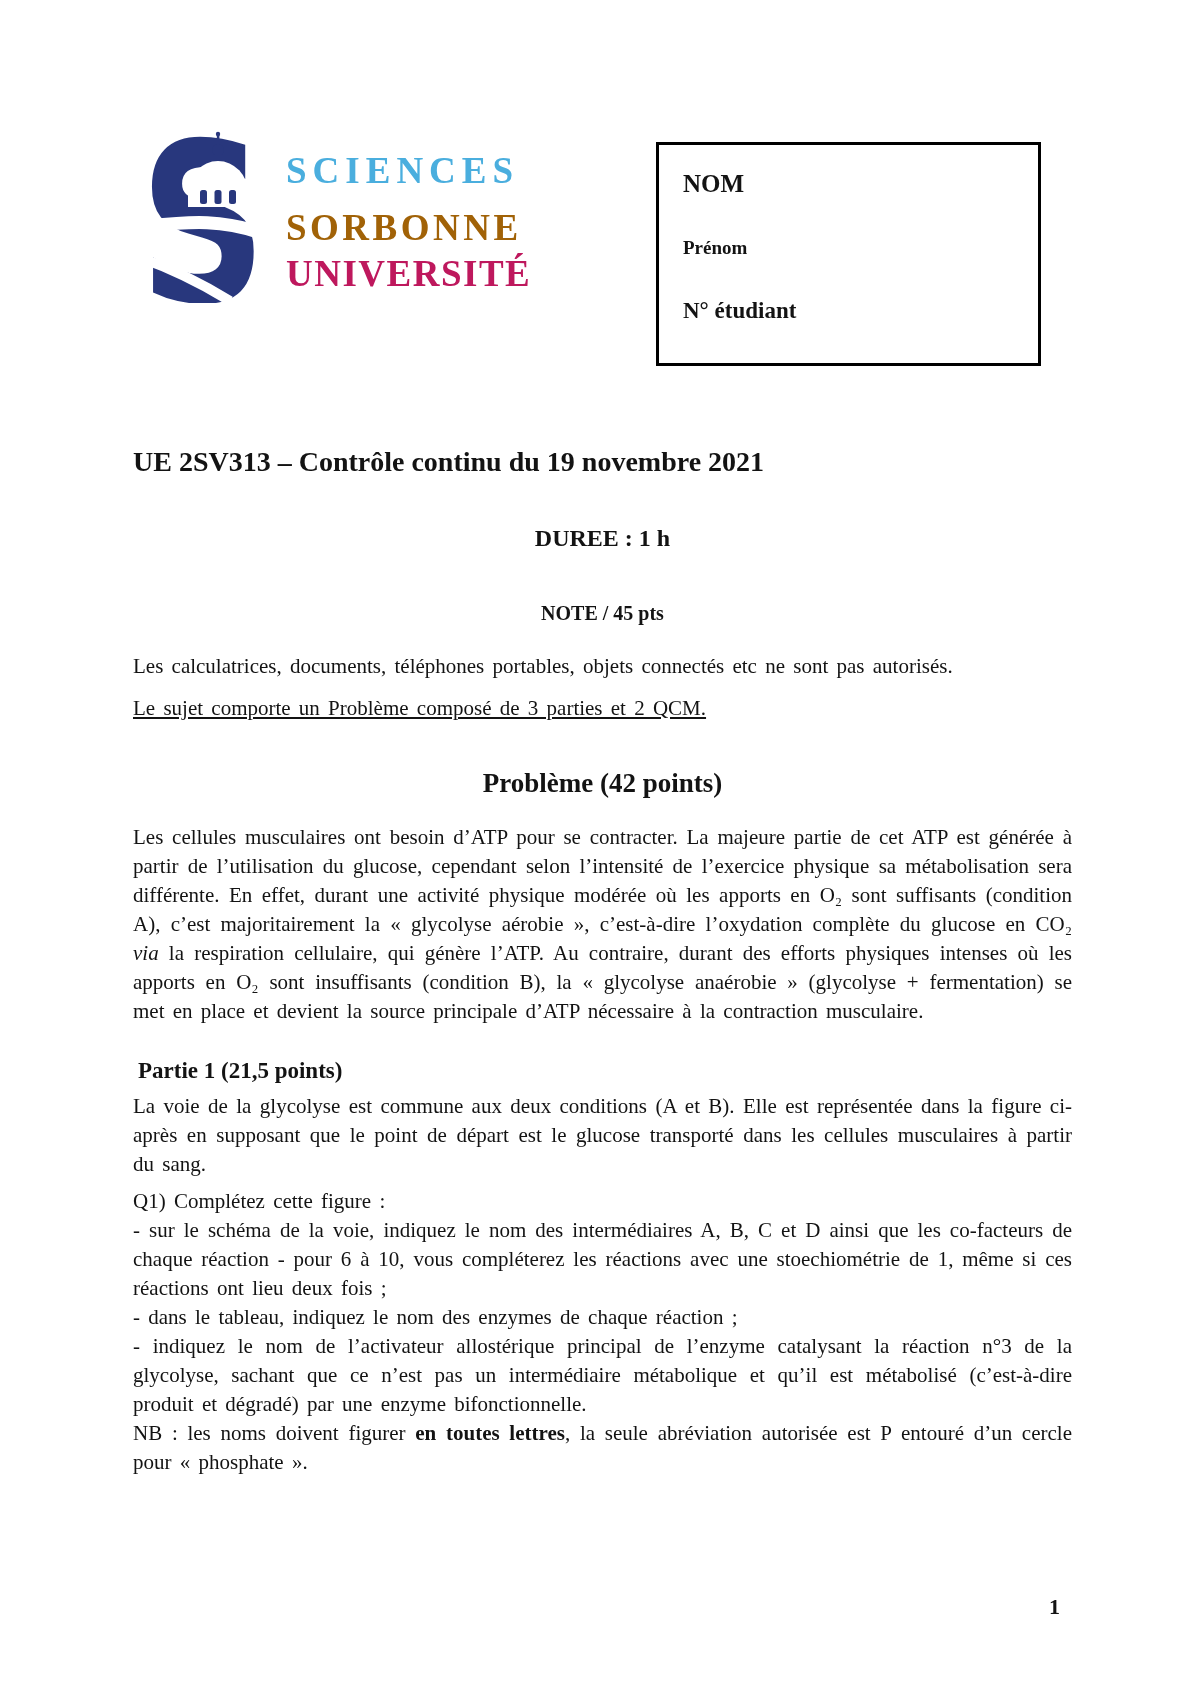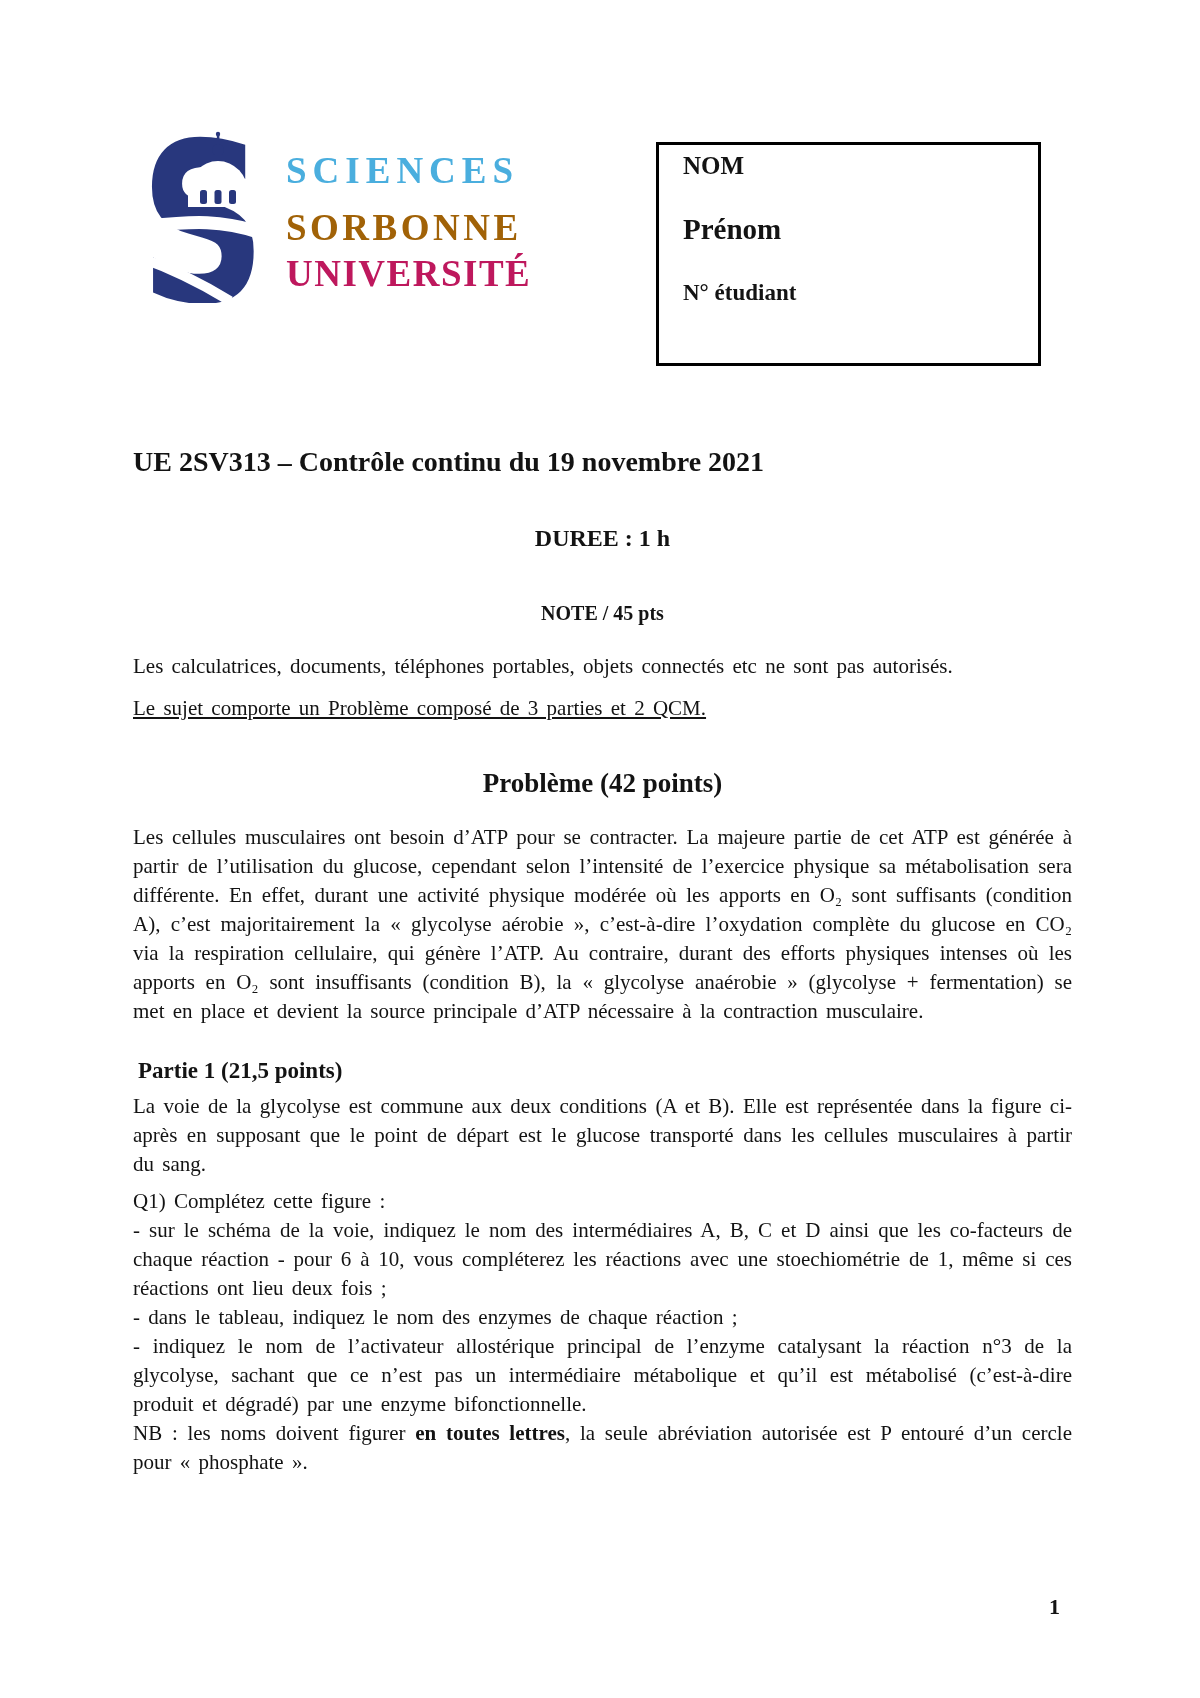--- a/index.html
+++ b/index.html
@@ -18,25 +18,25 @@
   .logo-text { display:flex; flex-direction:column; margin-top:30px; font-family:Liberation Serif, serif; font-weight:bold; }
   .logo-line { line-height:46px; white-space:nowrap; }
   .logo-line.sciences   { font-size:37px; letter-spacing:6px;   color:#4aaede; }
   .logo-line.sorbonne   { font-size:37px; letter-spacing:3.5px; color:#a16207;margin-top:11px; }
   .logo-line.universite { font-size:37px; letter-spacing:1.5px; color:#be185d; }
 
   .student-box {
     position:absolute; left:656px; top:142px;
     width:385px; height:224px;
     border:3px solid #000; box-sizing:border-box;
-    padding:5px 0 0 24px;
+    padding:23px 0 0 24px;
     font-weight:bold;
   }
   .student-box .row1 { font-size:25px; line-height:31px; }
-  .student-box .row2 { font-size:29px; line-height:31px; margin-top:33px; }
+  .student-box .row2 { font-size:19px; line-height:31px; margin-top:33px; }
   .student-box .row3 { font-size:23px; line-height:29px; margin-top:33px; }
 
   
   .content { position:absolute; left:133px; top:0; width:939px; }
   .content p, .content h1, .content h2, .content h3 { margin:0; }
 
   .doc-title { margin-top:444px !important; font-size:28px; font-weight:bold; text-align:left; line-height:36px; }
   .duration  { margin-top:42px !important;  font-size:24px; font-weight:bold; text-align:center; line-height:32px; }
   .note      { margin-top:43px !important;  font-size:20px; font-weight:bold; text-align:center; line-height:32px; }
 
@@ -45,21 +45,21 @@
   .p-structure{ margin-top:13px !important; text-decoration:underline; text-align:left; }
 
   .problem-heading { margin-top:43px !important; font-size:27px; font-weight:bold; text-align:center; line-height:34px; }
   .p-problem-intro { margin-top:23px !important; }
 
   .part-heading { margin-top:30px !important; font-size:23px; font-weight:bold; line-height:30px; padding-left:5px; }
   .p-part1-intro { margin-top:6px !important; }
 
   .q1-block { margin-top:8px; }
   .q1-block p { margin:0; }
-  .italic { }
+  .italic { font-style:italic; }
   .bold   { font-weight:bold; }
 
   .page-number {
     position:absolute; left:133px; top:1594px; width:939px;
     text-align:right; padding-right:12px; box-sizing:border-box;
     font-size:22px; font-weight:bold;
   }
 </style>
 </head>
 <body>

